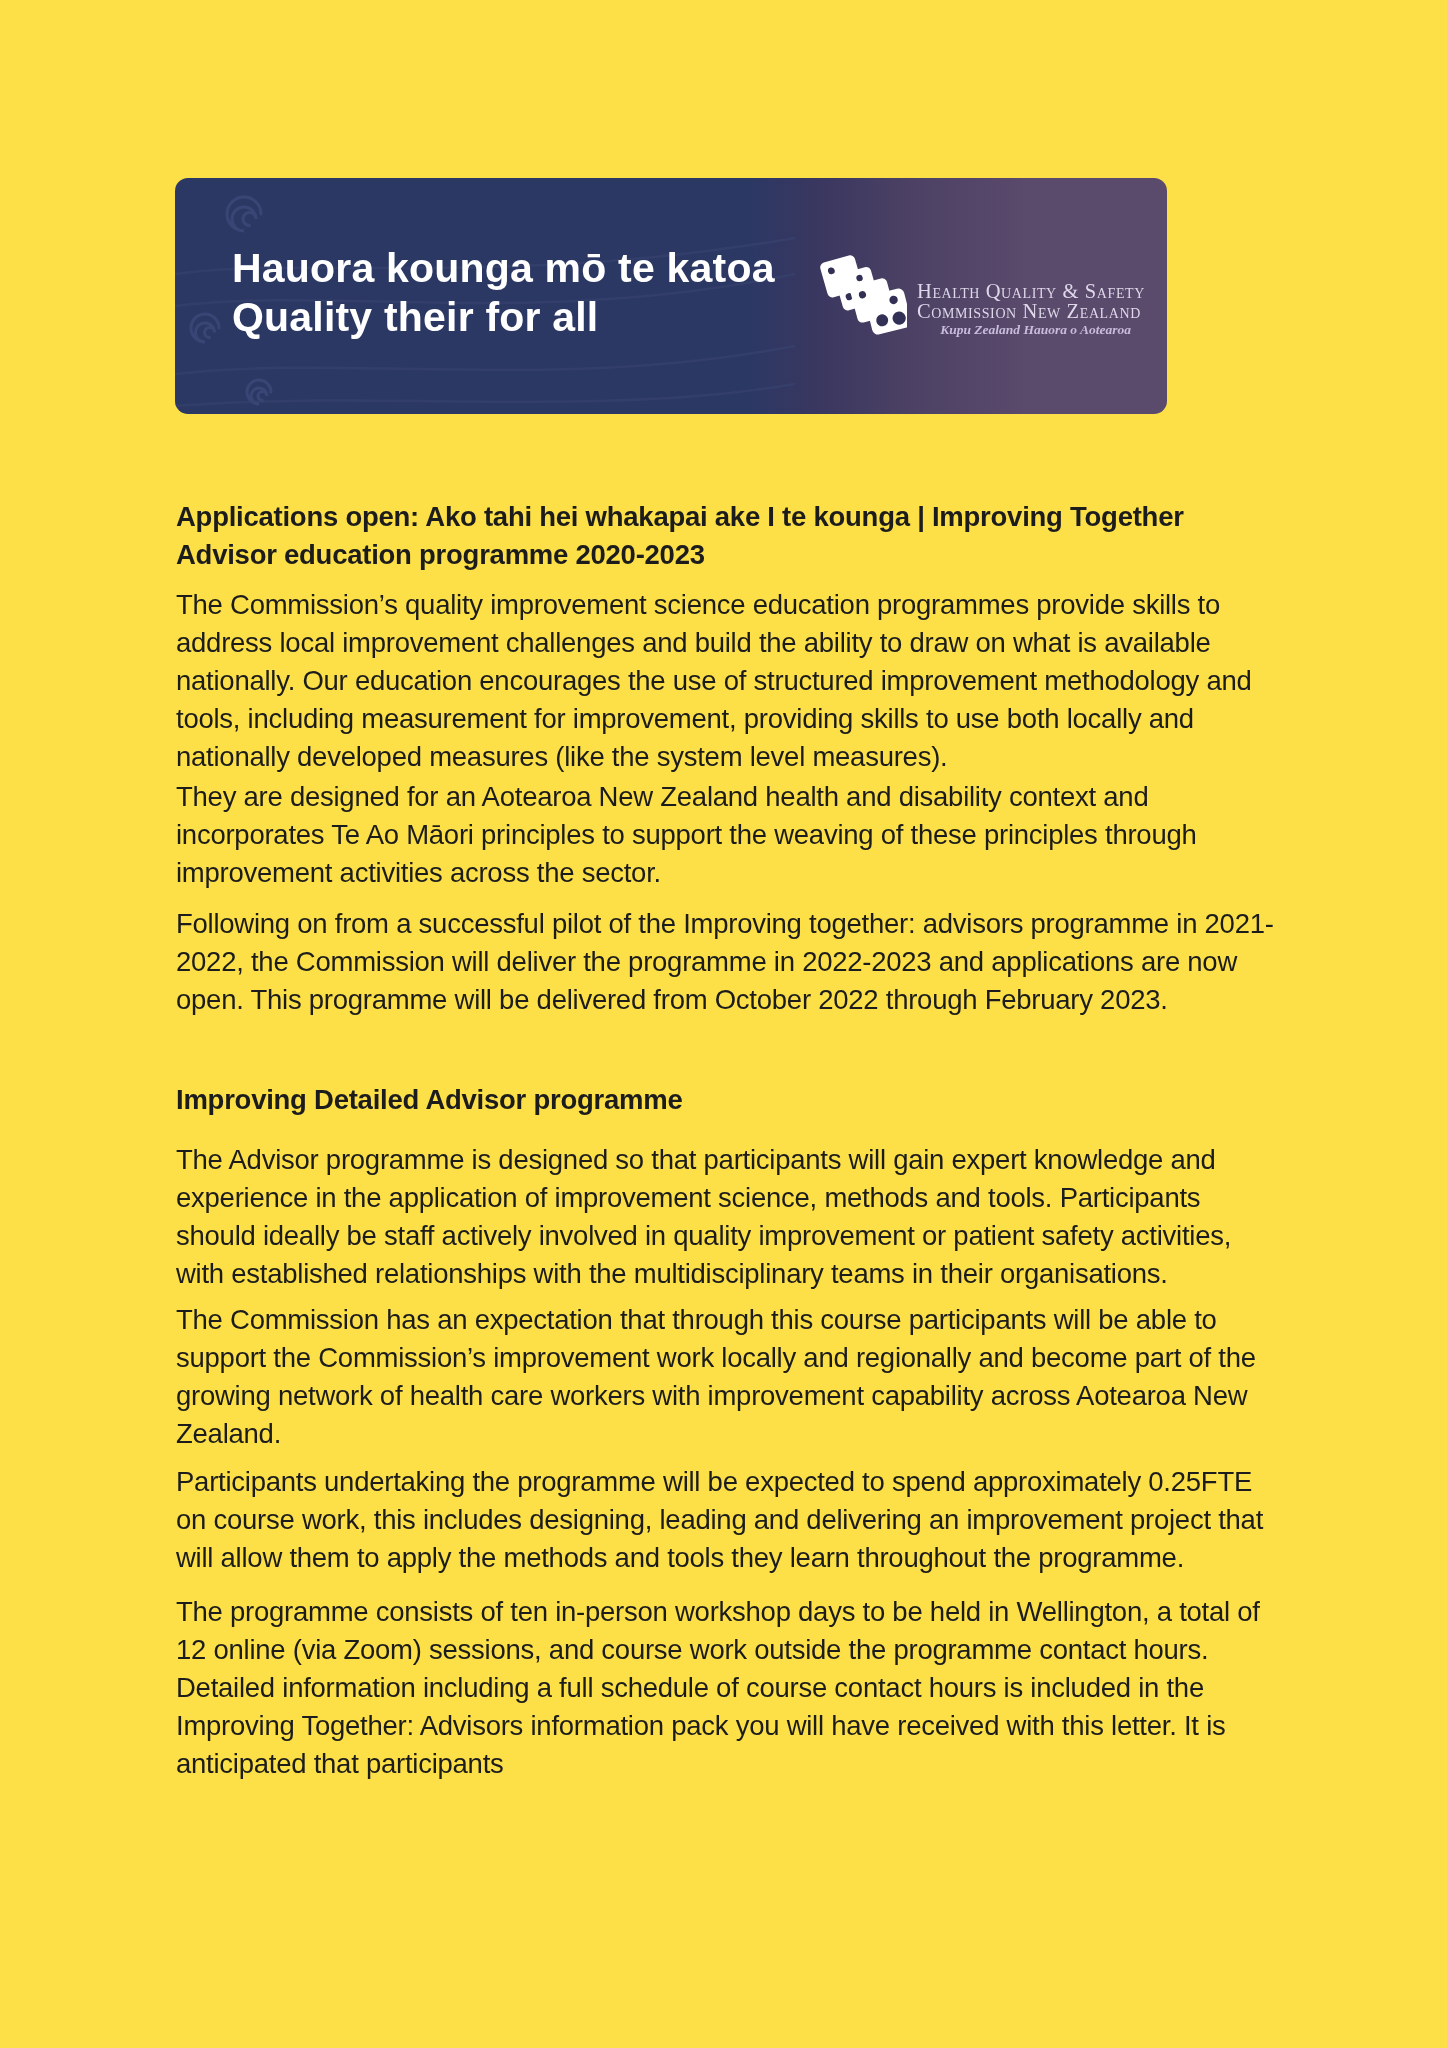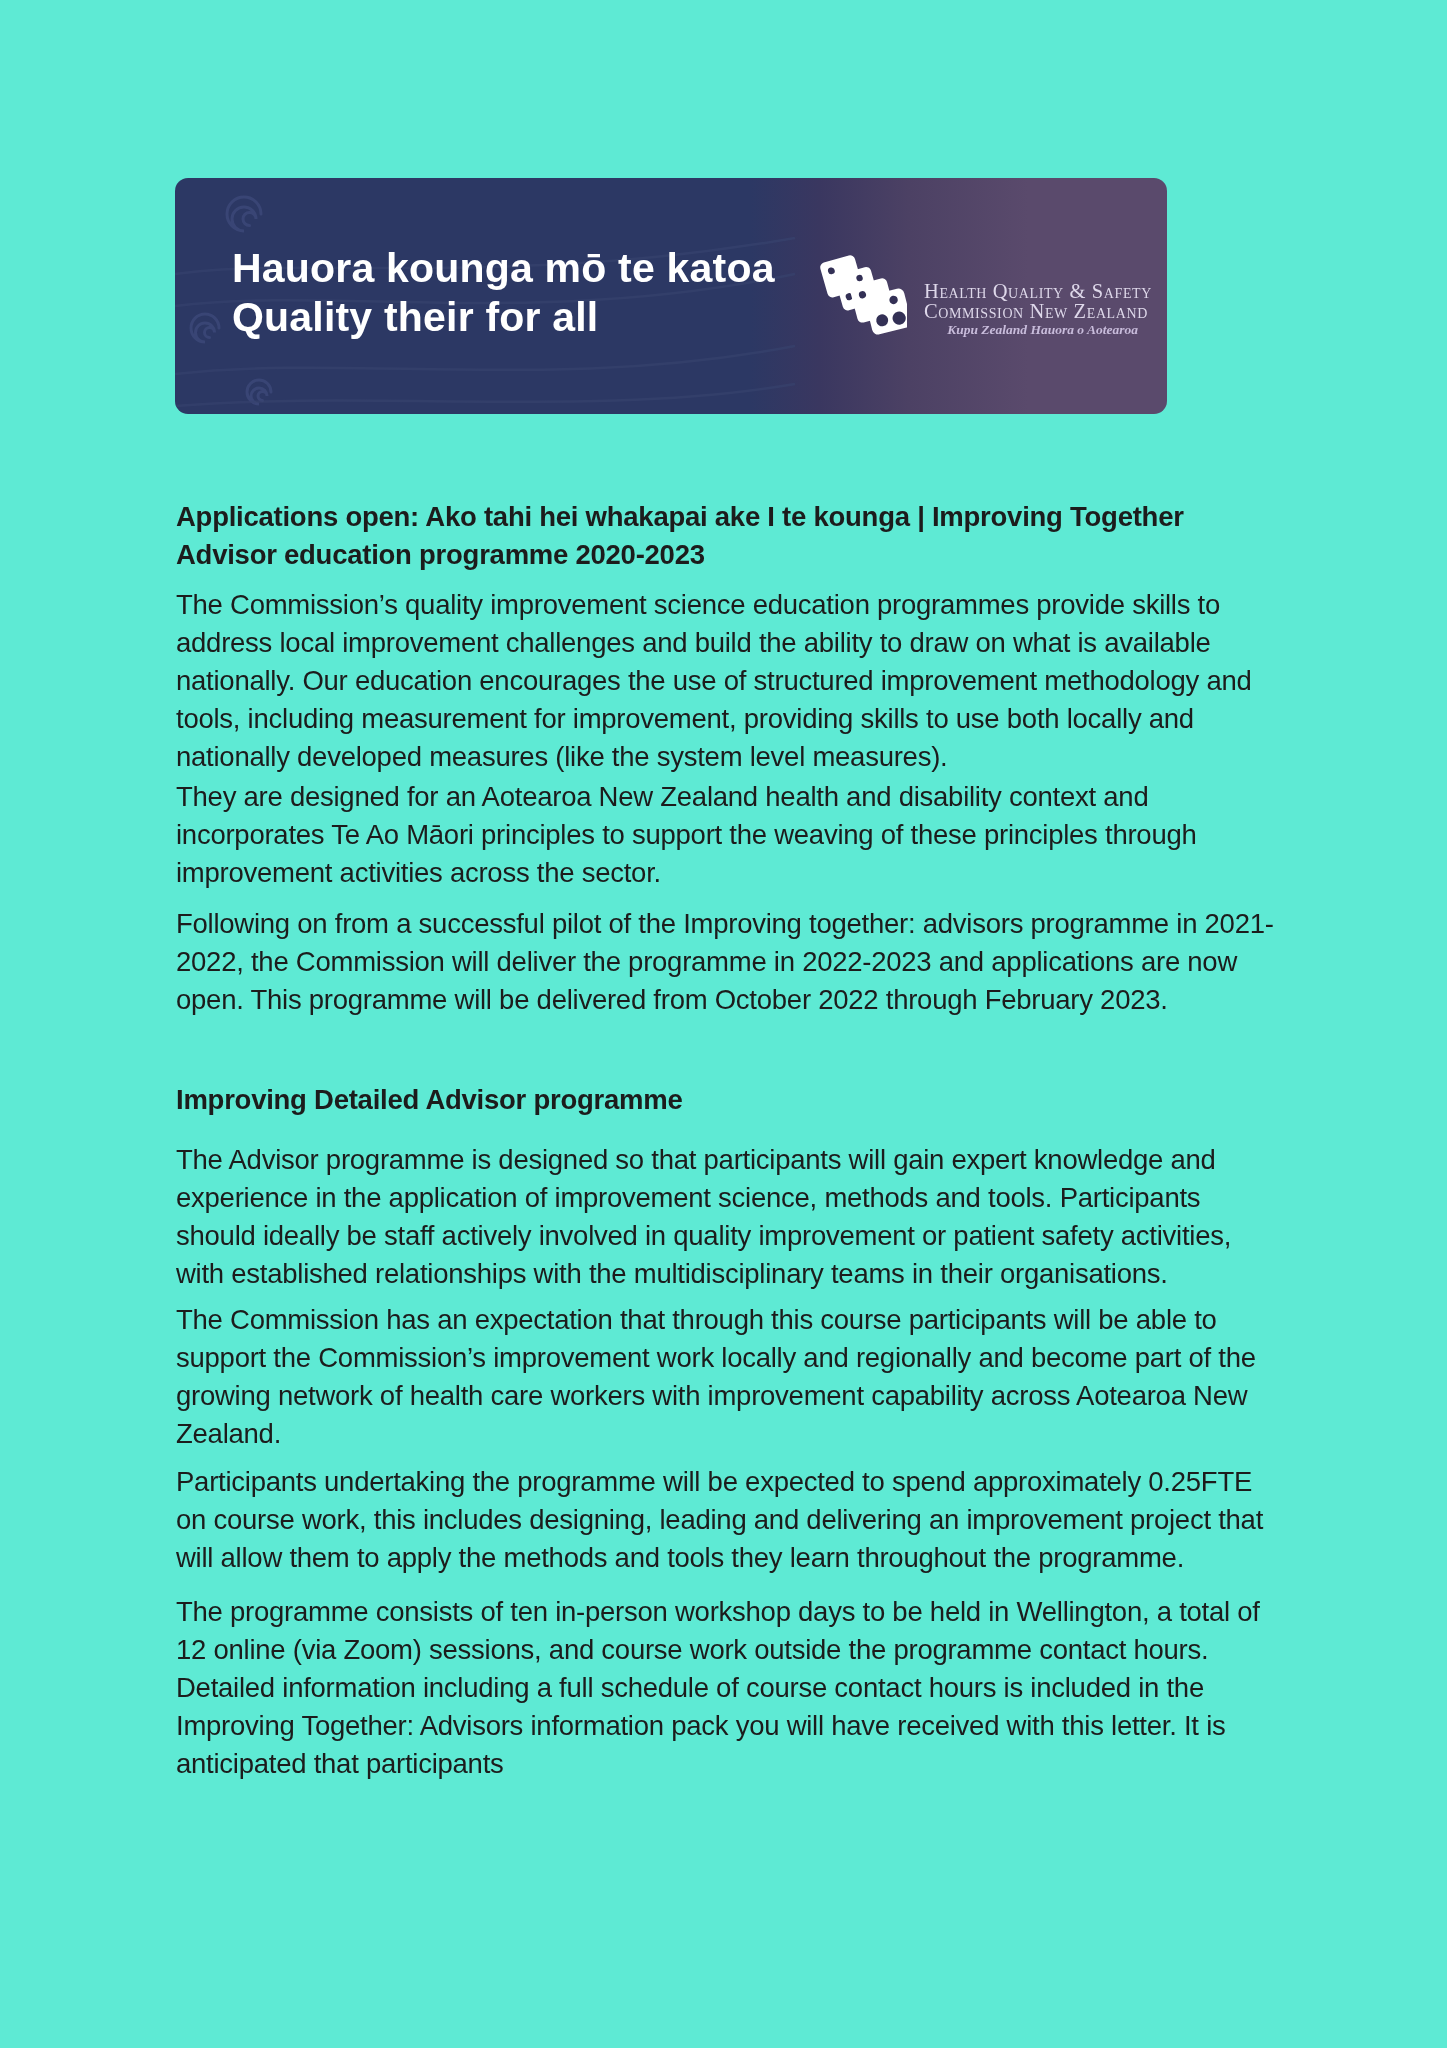--- a/index.html
+++ b/index.html
@@ -1,21 +1,21 @@
 <!DOCTYPE html>
 <html><head>
 <meta charset="utf-8">
 <style>
   * { margin: 0; padding: 0; box-sizing: border-box; }
   html, body { background: #ffffff; }
   .page {
     position: relative;
     width: 1447px;
     height: 2048px;
-    background: #5eead4;
+    background: #fde047;
     font-family: "Liberation Sans", sans-serif;
     color: #1c1c1c;
     overflow: hidden;
   }
 
   
   .banner {
     position: absolute;
     left: 175px;
     top: 178px;
@@ -38,21 +38,20 @@
     font-weight: 700;
     line-height: 49px;
     letter-spacing: 0.2px;
   }
   .logo-group {
     position: absolute;
     left: 640px;
     top: 62px;
     display: flex;
     align-items: center;
-    gap: 7px;
   }
   .logo-icon { display: block; }
   .logo-text { margin-left: 10px; margin-top: 34px; width: 216px; }
   .org-line {
     font-family: "Liberation Serif", serif;
     font-variant: small-caps;
     font-size: 20.5px;
     line-height: 20px;
     letter-spacing: 0.6px;
     color: #ded8ea;

